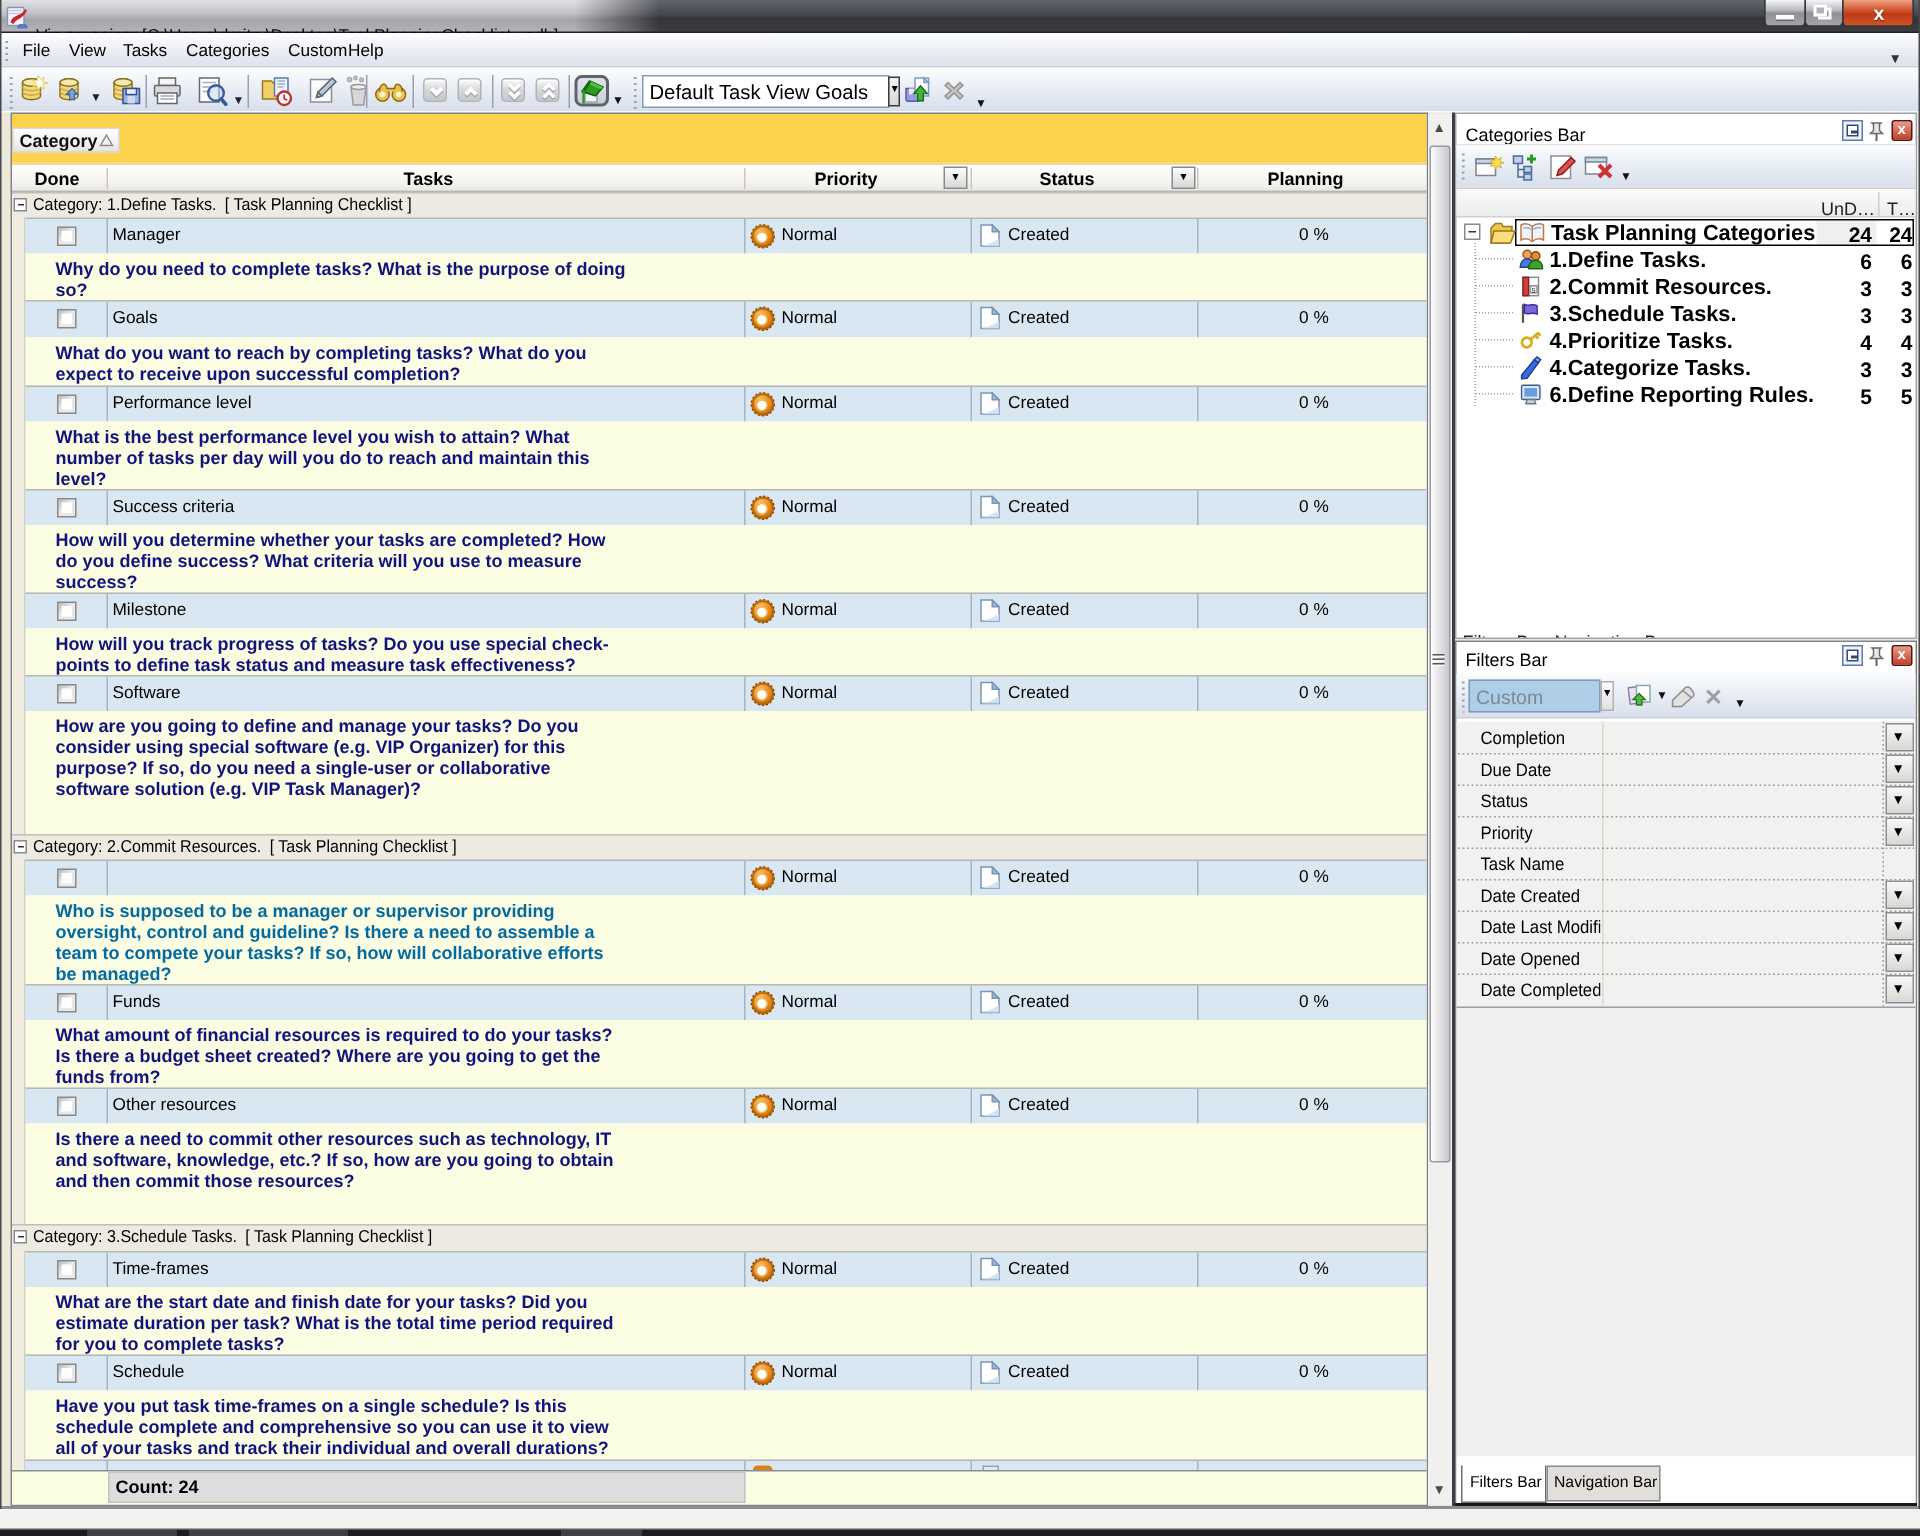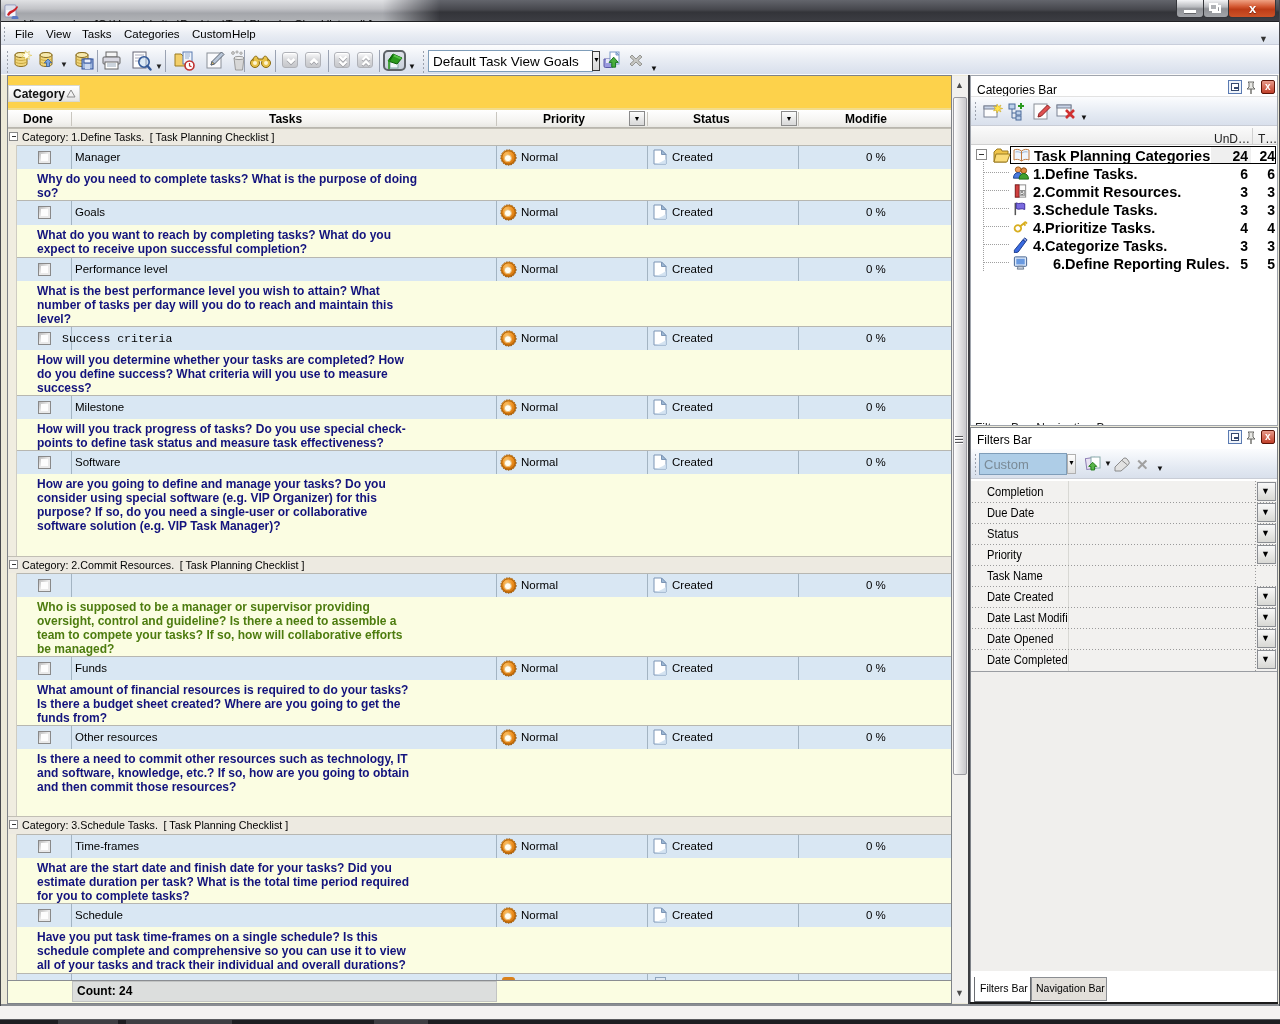--- a/index.html
+++ b/index.html
@@ -156,21 +156,21 @@
 <div class="tx" style="left:13px;top:87px;font-size:12px;font-weight:bold;color:#111;">Category</div>
 <svg class="abs" style="left:66px;top:89px" width="10" height="9" viewBox="0 0 10 9">
     <path d="M5 1 L9 8 L1 8 Z" fill="none" stroke="#8a8a8a"></path>
   </svg>
 
 <div class="abs" style="left:8px;top:110px;width:943px;height:18px;background:linear-gradient(#ffffff,#f4f3f0 70%,#e9e8e3);border-bottom:1px solid #b9b6ae;"></div>
 <div class="tx" style="left:23px;top:112px;font-size:12px;font-weight:bold;">Done</div>
 <div class="tx" style="left:269px;top:112px;font-size:12px;font-weight:bold;">Tasks</div>
 <div class="tx" style="left:543px;top:112px;font-size:12px;font-weight:bold;">Priority</div>
 <div class="tx" style="left:693px;top:112px;font-size:12px;font-weight:bold;">Status</div>
-<div class="tx" style="left:845px;top:112px;font-size:12px;font-weight:bold;">Modifie</div>
+<div class="tx" style="left:845px;top:112px;font-size:12px;font-weight:bold;">Planning</div>
 <div class="abs" style="left:71px;top:112px;width:1px;height:14px;background:#c9c6bf;"></div>
 <div class="abs" style="left:496px;top:112px;width:1px;height:14px;background:#c9c6bf;"></div>
 <div class="abs" style="left:647px;top:112px;width:1px;height:14px;background:#c9c6bf;"></div>
 <div class="abs" style="left:798px;top:112px;width:1px;height:14px;background:#c9c6bf;"></div>
 
 <div class="abs" style="left:629px;top:111px;width:16px;height:15px;background:linear-gradient(#fdfdfd,#d8d8d8);border:1px solid #8a8a8a;">
     <div class="tx" style="left:3.5px;top:3px;font-size:7px;color:#000;">▼</div>
   </div>
 <div class="abs" style="left:781px;top:111px;width:16px;height:15px;background:linear-gradient(#fdfdfd,#d8d8d8);border:1px solid #8a8a8a;">
     <div class="tx" style="left:3.5px;top:3px;font-size:7px;color:#000;">▼</div>
@@ -278,21 +278,21 @@
 <div class="abs" style="left:17px;top:281px;width:934px;height:45px;background:#fbfde2;"></div>
 <div class="tx" style="left:37px;top:284px;font-size:12px;line-height:14px;font-weight:bold;color:#13137d;">What is the best performance level you wish to attain? What<br>number of tasks per day will you do to reach and maintain this<br>level?</div>
 <div class="abs" style="left:17px;top:326px;width:934px;height:24px;background:#d9e7f3;border-top:1px solid #b7b7b1;"></div>
 <div class="abs" style="left:71px;top:327px;width:1px;height:23px;background:#a3b4c2;"></div>
 <div class="abs" style="left:496px;top:327px;width:1px;height:23px;background:#a3b4c2;"></div>
 <div class="abs" style="left:647px;top:327px;width:1px;height:23px;background:#a3b4c2;"></div>
 <div class="abs" style="left:798px;top:327px;width:1px;height:23px;background:#a3b4c2;"></div>
 <div style="position:absolute;left:38px;top:332px;width:13px;height:13px;background:linear-gradient(135deg,#b9b9b9,#e9e9e9 45%);border:1px solid #898989;">
     <div style="position:absolute;left:2px;top:2px;width:7px;height:7px;background:#fdfdfd;"></div>
   </div>
-<div class="tx" style="left:62px;top:332px;font-size:11.5px;color:#000;font-family:Liberation Mono, monospace;">Success criteria</div>
+<div class="tx" style="left:75px;top:332px;font-size:11.5px;color:#000;">Success criteria</div>
 <svg style="position:absolute;left:500px;top:330px" width="17" height="17" viewBox="0 0 17 17">
 <defs>
       <radialGradient id="pg" cx="0.38" cy="0.3" r="0.8">
 <stop offset="0" stop-color="#fbbf63"></stop>
         <stop offset="0.5" stop-color="#ec8d1e"></stop>
         <stop offset="1" stop-color="#c76a0a"></stop>
 </radialGradient>
     </defs>
 <circle cx="8.5" cy="8.5" r="7.7" fill="url(#pg)" stroke="#7a4a10" stroke-width="0.9" stroke-dasharray="1.4 1.4"></circle>
 <circle cx="8.5" cy="8.5" r="6.7" fill="none" stroke="#b06508" stroke-width="1"></circle>
@@ -403,21 +403,21 @@
 </svg>
 <div class="tx" style="left:521px;top:579px;font-size:11.5px;color:#000;">Normal</div>
 <svg style="position:absolute;left:653px;top:577px" width="14" height="16" viewBox="0 0 14 16">
 <path d="M1 1 L8.5 1 L13 5.5 L13 15 L1 15 Z" fill="#ffffff" stroke="#7c95b5" stroke-width="1"></path>
 <path d="M1 15 L13 15 L13 10 C8 13.5 4 14.6 1 15 Z" fill="#cfe0ef" opacity="0.9"></path>
 <path d="M8.5 1 L8.5 5.5 L13 5.5 Z" fill="#9db9d6" stroke="#7c95b5" stroke-width="1"></path>
 </svg>
 <div class="tx" style="left:672px;top:579px;font-size:11.5px;color:#000;">Created</div>
 <div class="tx" style="left:866px;top:579px;font-size:11.5px;color:#000;">0 %</div>
 <div class="abs" style="left:17px;top:597px;width:934px;height:59px;background:#fbfde2;"></div>
-<div class="tx" style="left:37px;top:600px;font-size:12px;line-height:14px;font-weight:bold;color:#4d7c0f;">Who is supposed to be a manager or supervisor providing<br>oversight, control and guideline? Is there a need to assemble a<br>team to compete your tasks? If so, how will collaborative efforts<br>be managed?</div>
+<div class="tx" style="left:37px;top:600px;font-size:12px;line-height:14px;font-weight:bold;color:#0369a1;">Who is supposed to be a manager or supervisor providing<br>oversight, control and guideline? Is there a need to assemble a<br>team to compete your tasks? If so, how will collaborative efforts<br>be managed?</div>
 <div class="abs" style="left:17px;top:656px;width:934px;height:24px;background:#d9e7f3;border-top:1px solid #b7b7b1;"></div>
 <div class="abs" style="left:71px;top:657px;width:1px;height:23px;background:#a3b4c2;"></div>
 <div class="abs" style="left:496px;top:657px;width:1px;height:23px;background:#a3b4c2;"></div>
 <div class="abs" style="left:647px;top:657px;width:1px;height:23px;background:#a3b4c2;"></div>
 <div class="abs" style="left:798px;top:657px;width:1px;height:23px;background:#a3b4c2;"></div>
 <div style="position:absolute;left:38px;top:662px;width:13px;height:13px;background:linear-gradient(135deg,#b9b9b9,#e9e9e9 45%);border:1px solid #898989;">
     <div style="position:absolute;left:2px;top:2px;width:7px;height:7px;background:#fdfdfd;"></div>
   </div>
 <div class="tx" style="left:75px;top:662px;font-size:11.5px;color:#000;">Funds</div>
 <svg style="position:absolute;left:500px;top:660px" width="17" height="17" viewBox="0 0 17 17">
@@ -685,21 +685,21 @@
 <div class="tx" style="left:1248px;top:238px;font-size:14px;font-weight:bold;color:#000;transform:translateX(-100%);">3</div>
 <div class="tx" style="left:1275px;top:238px;font-size:14px;font-weight:bold;color:#000;transform:translateX(-100%);">3</div>
 <div class="abs" style="left:984px;top:262px;width:26px;height:1px;background-image:linear-gradient(90deg,#a0a0a0 50%,transparent 50%);background-size:2px 1px;"></div>
 <svg class="abs" style="left:1012px;top:255px" width="17" height="16" viewBox="0 0 17 17">
     <g>
       <rect x="2" y="2" width="13" height="10" rx="1" fill="#dbe8f8" stroke="#3a5a8a"></rect>
       <rect x="4" y="4" width="9" height="6" fill="#6a9ae0"></rect>
       <path d="M6 12 h5 l1 3 h-7 Z" fill="#c8d0dc" stroke="#6a7a8e"></path>
     </g>
   </svg>
-<div class="tx" style="left:1033px;top:256px;font-size:14.5px;font-weight:bold;color:#000;margin-left:20px;">6.Define Reporting Rules.</div>
+<div class="tx" style="left:1033px;top:256px;font-size:14.5px;font-weight:bold;color:#000;">6.Define Reporting Rules.</div>
 <div class="tx" style="left:1248px;top:256px;font-size:14px;font-weight:bold;color:#000;transform:translateX(-100%);">5</div>
 <div class="tx" style="left:1275px;top:256px;font-size:14px;font-weight:bold;color:#000;transform:translateX(-100%);">5</div>
 <div class="abs" style="left:975px;top:421px;width:140px;height:4px;overflow:hidden;">
 <div class="tx" style="left:0px;top:0px;font-size:12px;color:#222;">Filters Bar  Navigation Bar</div>
   </div>
 
 <div class="abs" style="left:970px;top:427px;width:308px;height:576px;background:#fff;border:1px solid #7e8288;"></div>
 <div class="tx" style="left:977px;top:433px;font-size:12px;color:#000;">Filters Bar</div>
 
 <div class="abs" style="left:1228px;top:430px;width:14px;height:14px;background:#eef3fa;border:1px solid #5a7ab2;">

